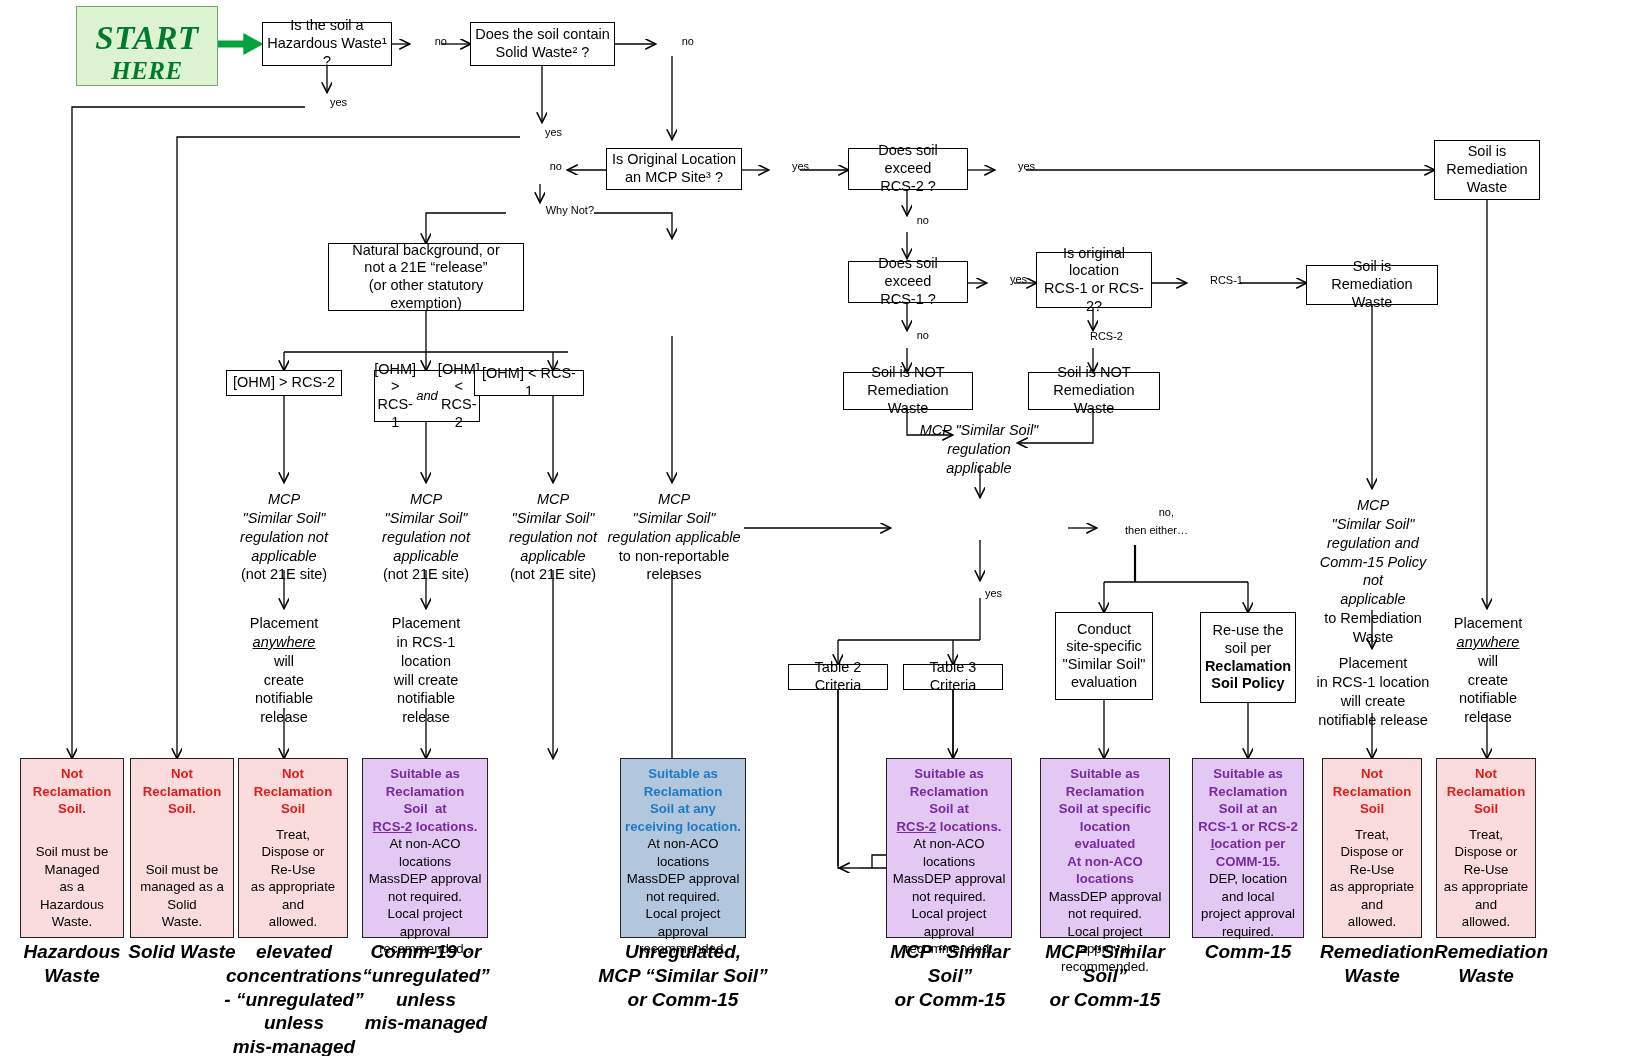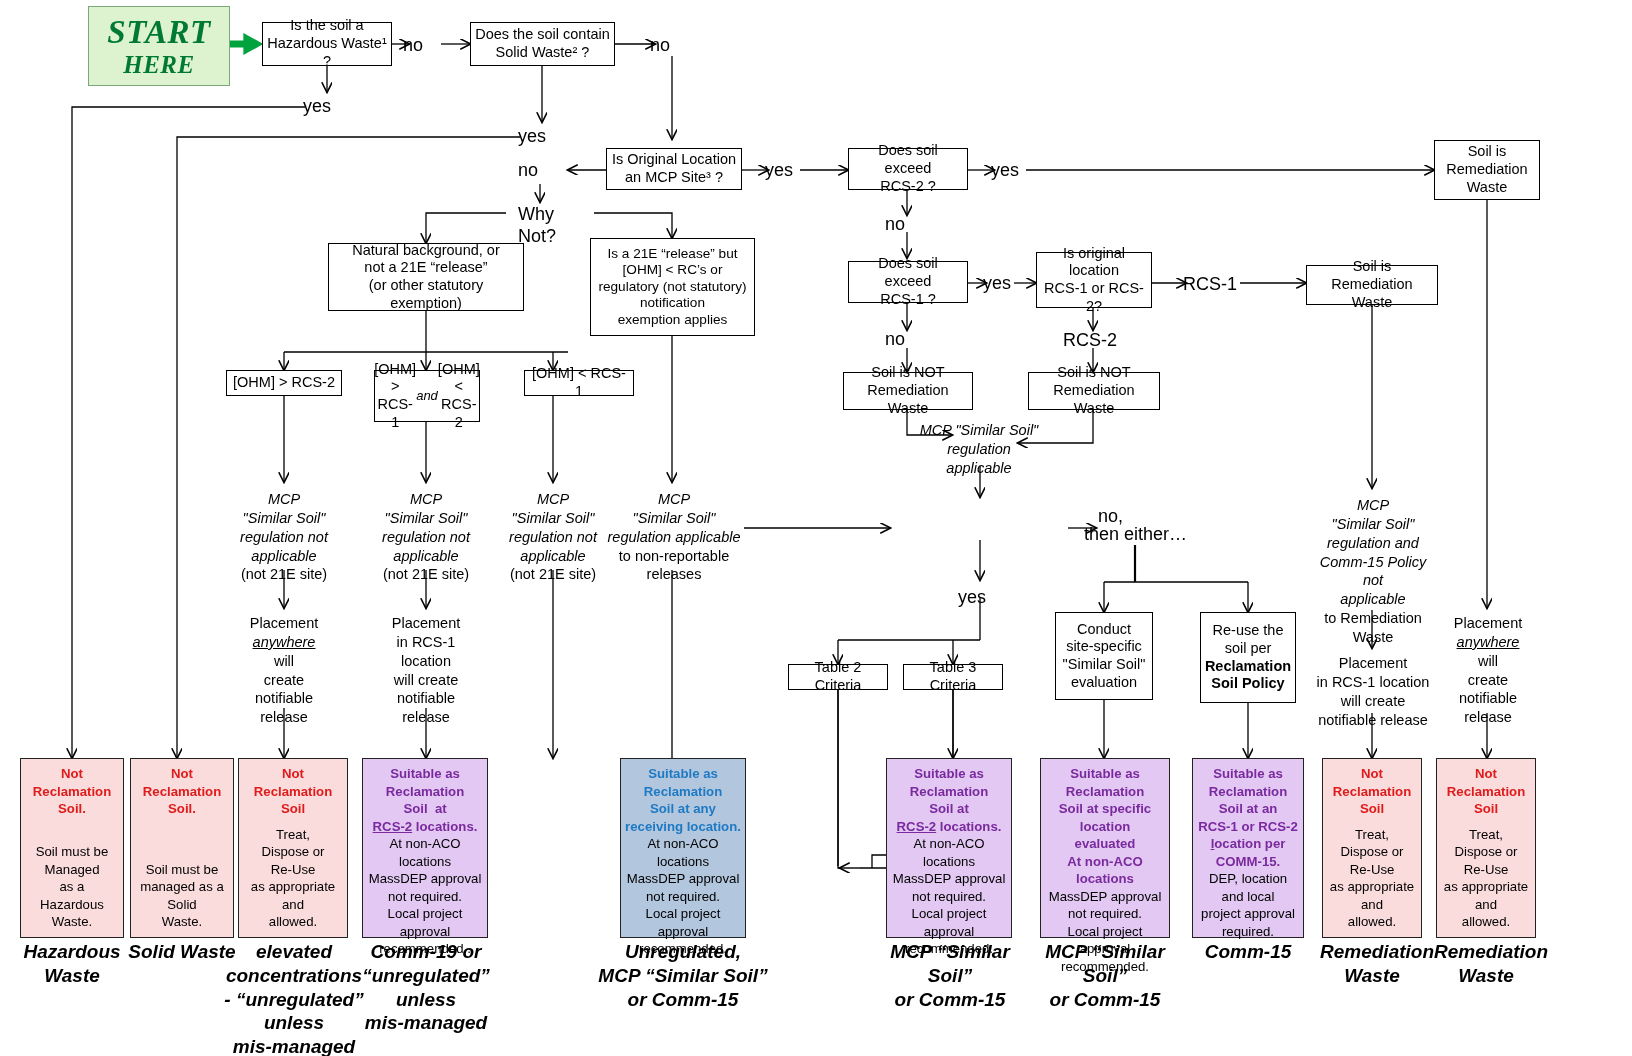--- a/index.html
+++ b/index.html
@@ -4,21 +4,21 @@
 <style>
   html,body{margin:0;padding:0;background:#ffffff;}
   body{font-family:"Liberation Sans",sans-serif;color:#000;}
   #canvas{position:relative;width:1632px;height:1056px;overflow:hidden;background:#fff;}
 
   .node{position:absolute;box-sizing:border-box;border:1.3px solid #000;background:#fff;
         display:flex;align-items:center;justify-content:center;text-align:center;
         font-size:14.5px;line-height:1.22;padding:3px 4px;}
   .plain{position:absolute;box-sizing:border-box;text-align:center;font-size:14.5px;line-height:1.3;}
   .ital{font-style:italic;}
-  .lbl{position:absolute;font-size:18px;text-align:left;line-height:1.2;}
+  .lbl{position:absolute;font-size:11px;text-align:right;line-height:1.2;}
 
   .startbox{position:absolute;border:1.5px solid #7aa87a;background:#ddf2cf;
             display:flex;flex-direction:column;align-items:center;justify-content:center;
             color:#007a33;font-family:"Liberation Serif",serif;font-style:italic;font-weight:bold;}
   .startbox .l1{font-size:33px;letter-spacing:.5px;}
   .startbox .l2{font-size:25px;letter-spacing:.5px;}
 
   .result{position:absolute;box-sizing:border-box;border:1.3px solid #222;
           display:flex;flex-direction:column;align-items:center;
           padding:6px 4px 4px;font-size:13.2px;line-height:1.33;text-align:center;}
@@ -149,21 +149,21 @@
 
       <path d="M1372,305 L1372,488" marker-end="url(#ah)"></path>
       <path d="M1372,610 L1372,648" marker-end="url(#ah)"></path>
       <path d="M1372,713 L1372,758" marker-end="url(#ah)"></path>
 
       <path d="M1487,200 L1487,608" marker-end="url(#ah)"></path>
       <path d="M1487,713 L1487,758" marker-end="url(#ah)"></path>
     </g>
   </svg>
 
-  <div class="startbox" style="left:88px;top:6px;width:140px;height:78px;">
+  <div class="startbox" style="left:76px;top:6px;width:140px;height:78px;justify-content:flex-end;">
     <div class="l1">START</div>
     <div class="l2">HERE</div>
   </div>
 
   <div class="node" style="left:262px;top:22px;width:130px;height:44px;white-space:pre-line;">Is the soil a
 Hazardous Waste¹ ?</div>
   <div class="node" style="left:470px;top:22px;width:145px;height:44px;white-space:pre-line;">Does the soil contain
 Solid Waste² ?</div>
   <div class="node" style="left:606px;top:148px;width:136px;height:42px;white-space:pre-line;">Is Original Location
 an MCP Site³ ?</div>
@@ -171,35 +171,28 @@
 RCS-2 ?</div>
   <div class="node" style="left:848px;top:261px;width:120px;height:42px;white-space:pre-line;">Does soil exceed
 RCS-1 ?</div>
   <div class="node" style="left:1036px;top:252px;width:116px;height:56px;white-space:pre-line;">Is original
 location
 RCS-1 or RCS-2?</div>
 
   <div class="node" style="left:328px;top:243px;width:196px;height:68px;white-space:pre-line;">Natural background, or
 not a 21E “release”
 (or other statutory exemption)</div>
-  <div class="node" style="left:590px;top:238px;width:165px;height:98px;white-space:pre-line;font-size:13.6px;">
-    <span>Is a  21E “release” but
-[OHM] &lt; RC’s  or
-regulatory (not statutory)
-notification
-exemption applies</span>
-  </div>
 
   <div class="node" style="left:226px;top:370px;width:116px;height:26px;">[OHM] &gt; RCS-2</div>
   <div class="node" style="left:374px;top:370px;width:106px;height:52px;flex-direction:row;">
     <span>[OHM] &gt; RCS-1</span>
     <span class="ital" style="font-size:13px">and</span>
     <span>[OHM] &lt; RCS-2</span>
   </div>
-  <div class="node" style="left:524px;top:370px;width:110px;height:26px;">[OHM] &lt; RCS-1</div>
+  <div class="node" style="left:474px;top:370px;width:110px;height:26px;">[OHM] &lt; RCS-1</div>
 
   <div class="node" style="left:1434px;top:140px;width:106px;height:60px;white-space:pre-line;">Soil is
 Remediation
 Waste</div>
   <div class="node" style="left:1306px;top:265px;width:132px;height:40px;white-space:pre-line;">Soil is
 Remediation Waste</div>
   <div class="node" style="left:843px;top:372px;width:130px;height:38px;white-space:pre-line;">Soil is NOT
 Remediation Waste</div>
   <div class="node" style="left:1028px;top:372px;width:132px;height:38px;white-space:pre-line;">Soil is NOT
 Remediation Waste</div>

